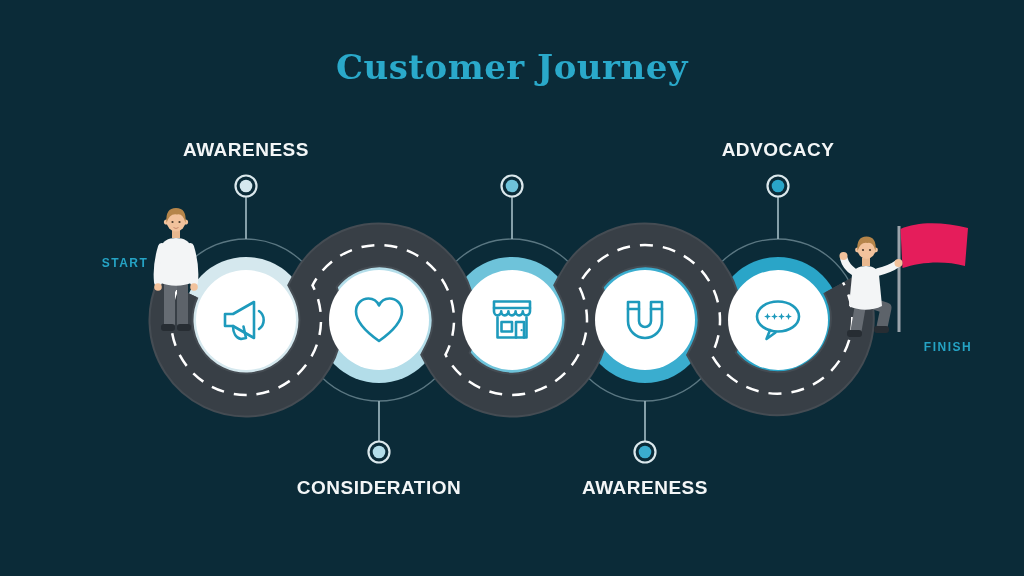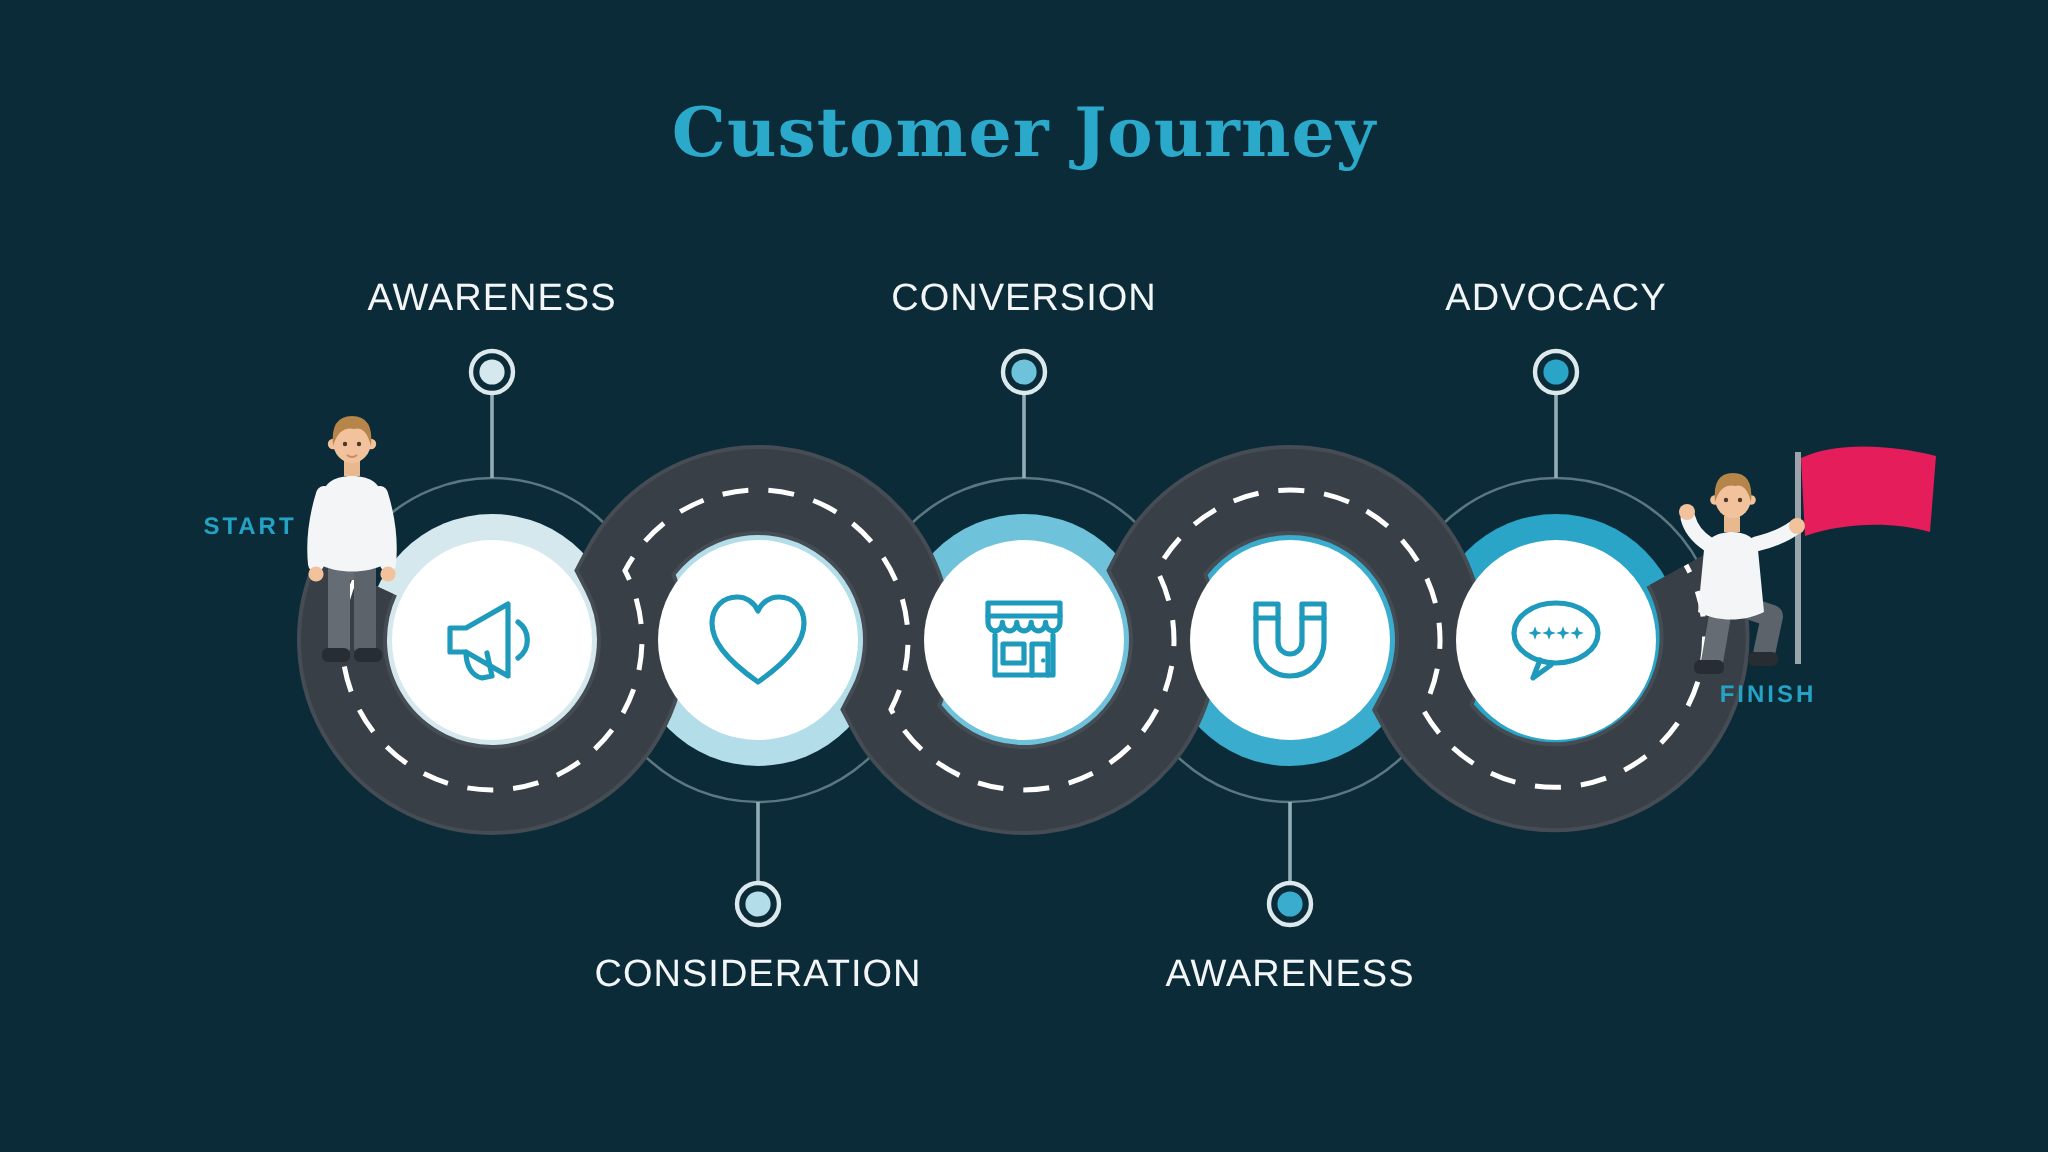--- a/index.html
+++ b/index.html
@@ -2,21 +2,21 @@
 <html><head>
 <meta charset="utf-8">
 <style>
   html,body{margin:0;padding:0;background:#0b2b38;}
   #stage-canvas{position:relative;width:1024px;height:576px;background:#0b2b38;overflow:hidden;
     font-family:"Liberation Sans",sans-serif;}
   #scene{position:absolute;left:0;top:0;}
   .page-title{position:absolute;top:47px;left:512px;transform:translateX(-50%);
     font-family:"DejaVu Serif",serif;font-weight:700;font-size:34px;letter-spacing:.5px;
     color:#2aa9ca;white-space:nowrap;}
-  .stage-lbl{position:absolute;transform:translateX(-50%);color:#f3f6f7;font-weight:400;
+  .stage-lbl{position:absolute;transform:translateX(-50%);color:#f3f6f7;font-weight:700;
     font-size:19px;letter-spacing:.5px;white-space:nowrap;}
   .lbl-top{top:139px;}
   .lbl-bottom{top:477px;}
   .endpoint-lbl{position:absolute;transform:translateX(-50%);color:#25a3c4;font-weight:700;
     font-size:12px;letter-spacing:1.5px;white-space:nowrap;}
 </style>
 </head>
 <body>
 
 <div id="stage-canvas">
@@ -169,20 +169,19 @@
       <ellipse cx="866.5" cy="249" rx="9" ry="10" fill="#f2c29c"></ellipse>
       <path d="M857.5,251 Q856,236.5 866.5,236.5 Q877,236.5 875.5,251 Q873,241.5 867.5,243 Q860.5,241.5 857.5,251 Z" fill="#b5854a"></path>
       <circle cx="863" cy="250" r="1.1" fill="#4a3a2c"></circle>
       <circle cx="870" cy="250" r="1.1" fill="#4a3a2c"></circle>
     </g>
   </svg>
 
   <div class="page-title">Customer Journey</div>
 
   <div class="stage-lbl lbl-top" style="left:246px">AWARENESS</div>
-  <div class="stage-lbl lbl-top" style="left:512px">CONVERSION</div>
   <div class="stage-lbl lbl-top" style="left:778px">ADVOCACY</div>
   <div class="stage-lbl lbl-bottom" style="left:379px">CONSIDERATION</div>
   <div class="stage-lbl lbl-bottom" style="left:645px">AWARENESS</div>
 
   <div class="endpoint-lbl" style="left:125px;top:256px">START</div>
-  <div class="endpoint-lbl" style="left:884px;top:340px">FINISH</div>
+  <div class="endpoint-lbl" style="left:948px;top:340px">FINISH</div>
 </div>
 
 </body></html>

